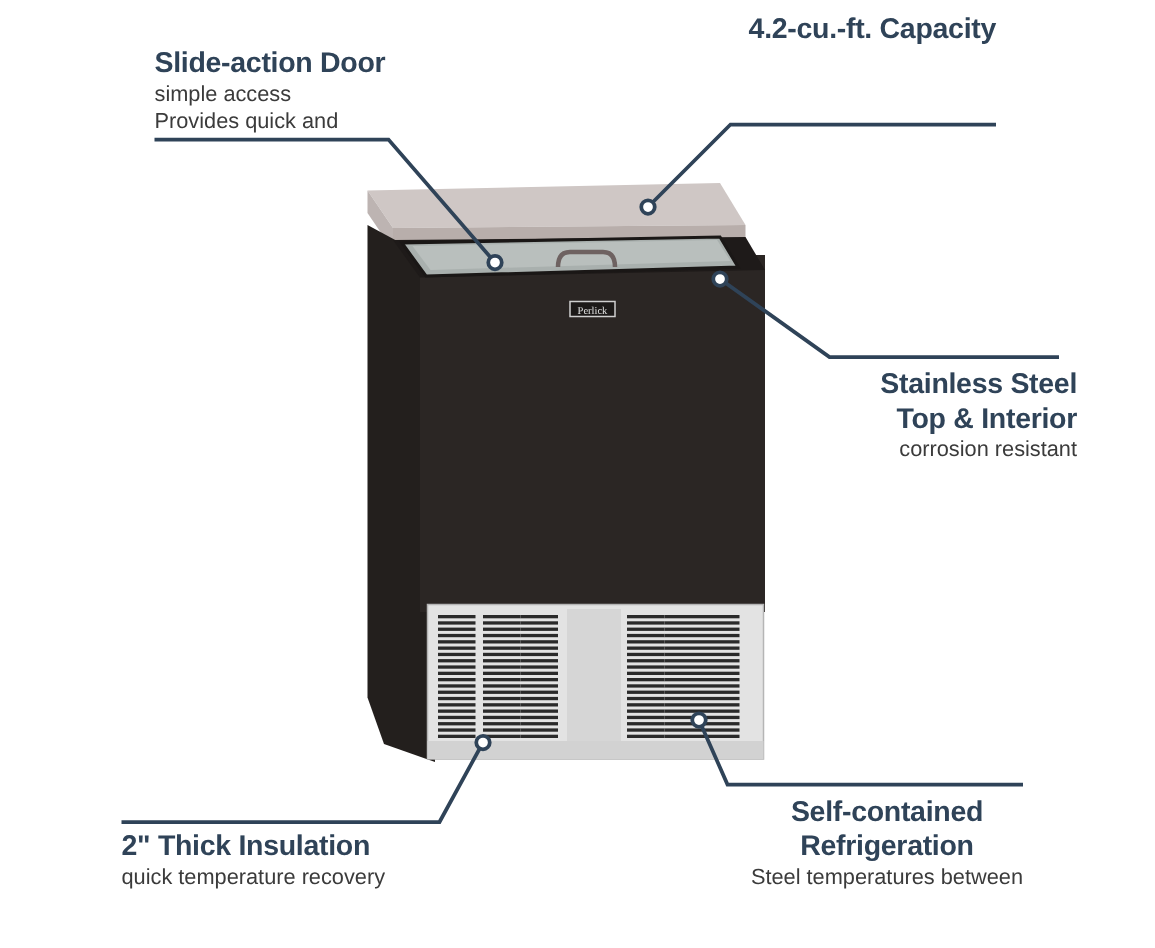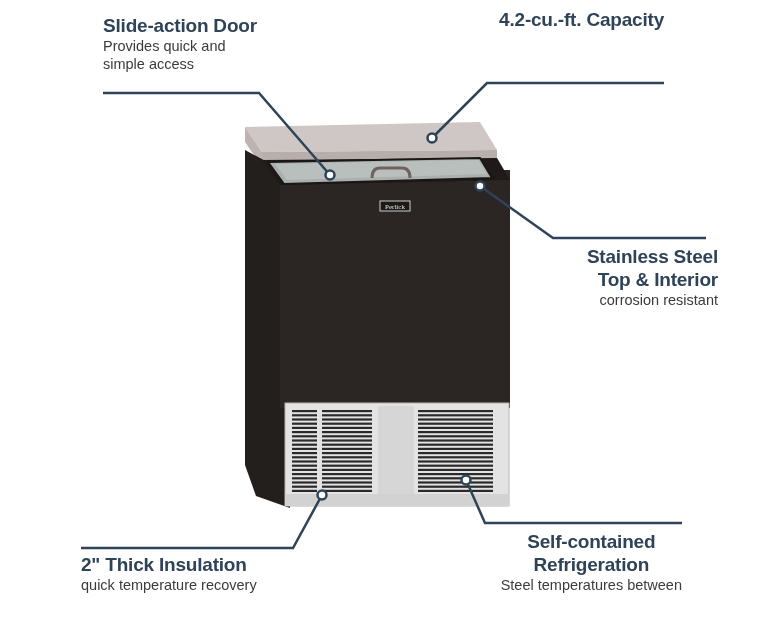--- a/index.html
+++ b/index.html
@@ -173,24 +173,24 @@
   </g>
   <g fill="#ffffff" stroke="#2f4358" stroke-width="2.5">
     <circle cx="330" cy="175" r="4.5"></circle>
     <circle cx="432" cy="138" r="4.5"></circle>
     <circle cx="480" cy="186" r="4.5"></circle>
     <circle cx="322" cy="495" r="4.5"></circle>
     <circle cx="466" cy="480" r="4.5"></circle>
   </g>
 </svg>
 
-<div class="callout" style="left:103px; top:14px;">
+<div class="callout" style="left:103px; top:31px;">
   <div class="title">Slide-action Door</div>
+  <div class="desc">simple access</div>
   <div class="desc">Provides quick and</div>
-  <div class="desc">simple access</div>
 </div>
 
 <div class="callout right" style="right:106px; top:8px;">
   <div class="title">4.2-cu.-ft. Capacity</div>
 </div>
 
 <div class="callout right" style="right:52px; top:245px;">
   <div class="title">Stainless Steel</div>
   <div class="title">Top &amp; Interior</div>
   <div class="desc">corrosion resistant</div>

